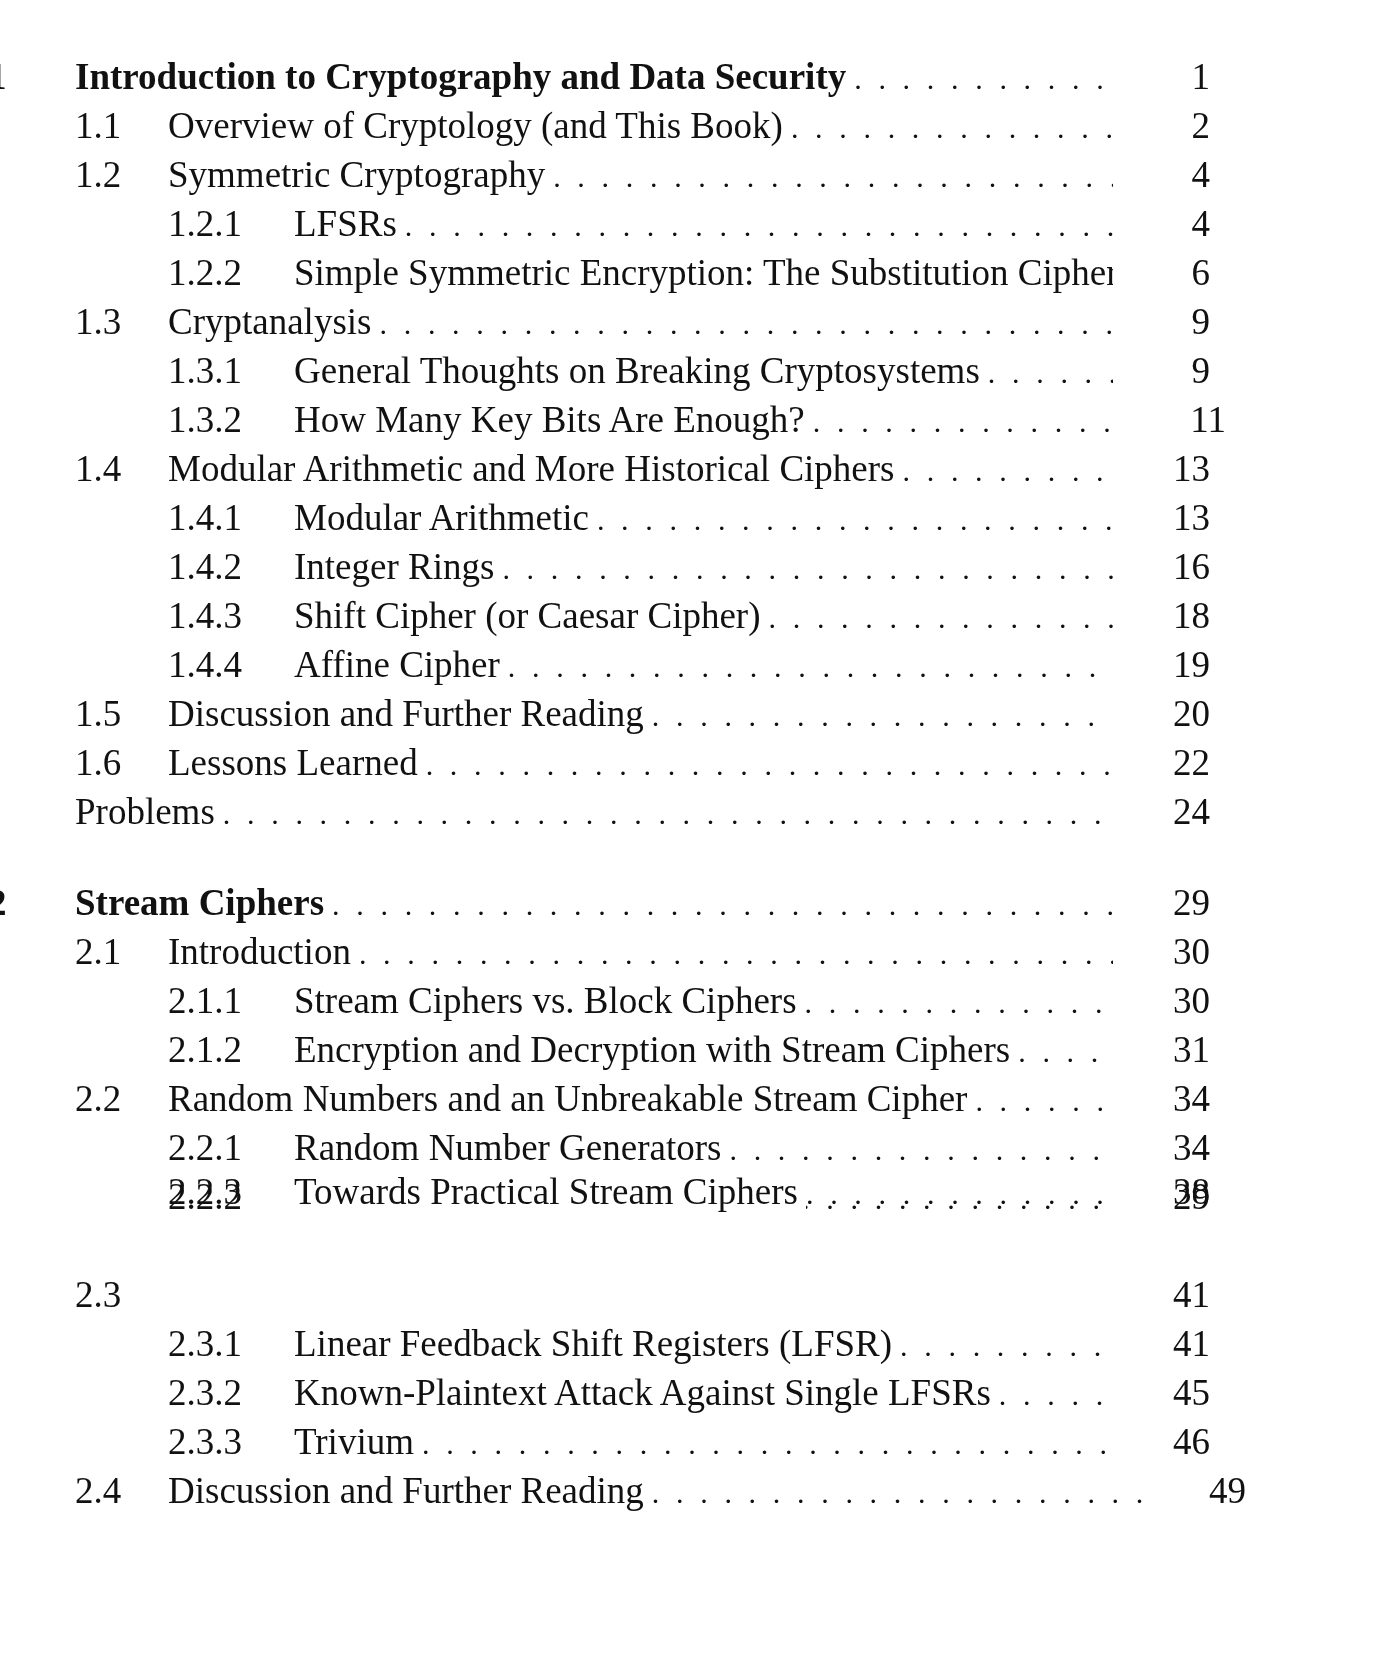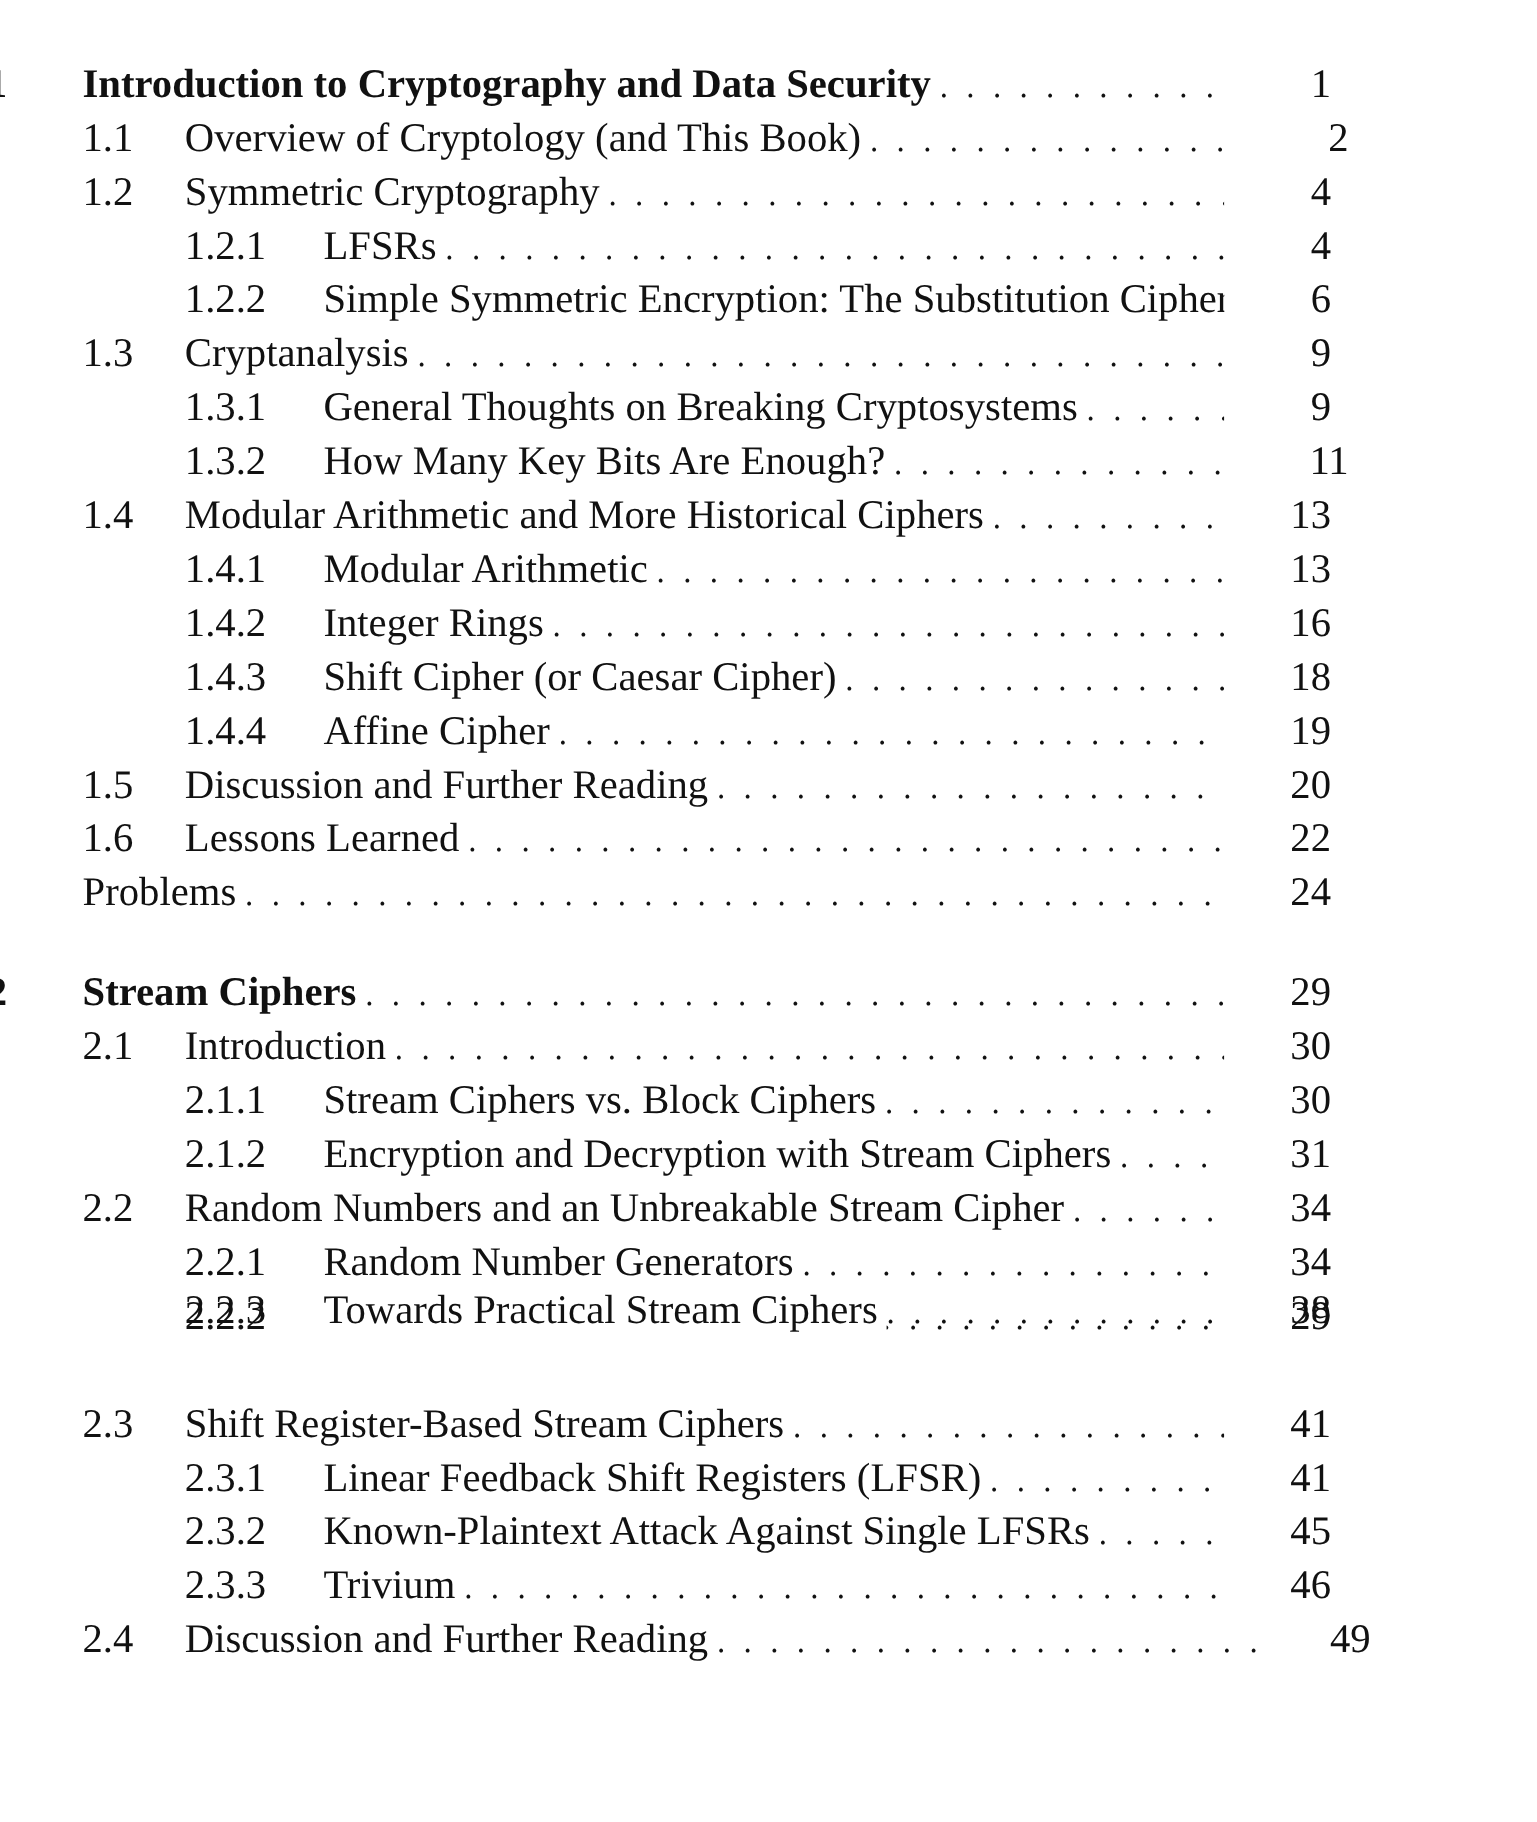--- a/index.html
+++ b/index.html
@@ -45,21 +45,21 @@
 
 <div class="toc" id="toc">
     <div class="row lvl0" style="top: 0px;">
     <span class="num bold">1</span>
     <span class="title-wrap">
       <span class="title bold">Introduction to Cryptography and Data Security</span>
       <span class="leader"></span>
     </span>
     <span class="page">1</span>
   </div>
-    <div class="row lvl1" style="top: 49px; padding-left: 16px;">
+    <div class="row lvl1" style="top: 49px;">
     <span class="num">1.1</span>
     <span class="title-wrap">
       <span class="title">Overview of Cryptology (and This Book)</span>
       <span class="leader"></span>
     </span>
     <span class="page">2</span>
   </div>
     <div class="row lvl1" style="top: 98px;">
     <span class="num">1.2</span>
     <span class="title-wrap">
@@ -231,24 +231,20 @@
     <div class="row lvl2" style="top: 1105px; margin-top: 10px;">
     <span class="num">2.2.3</span>
     <span class="title-wrap">
       <span class="title">Towards Practical Stream Ciphers</span>
       <span class="leader"></span>
     </span>
     <span class="page">38</span>
   </div>
     <div class="row lvl1" style="top: 1218px;">
     <span class="num">2.3</span>
-    <span class="title-wrap">
-      <span class="title">Shift Register-Based Stream Ciphers</span>
-      <span class="leader"></span>
-    </span>
     <span class="page">41</span>
   </div>
     <div class="row lvl2" style="top: 1267px;">
     <span class="num">2.3.1</span>
     <span class="title-wrap">
       <span class="title">Linear Feedback Shift Registers (LFSR)</span>
       <span class="leader"></span>
     </span>
     <span class="page">41</span>
   </div>

